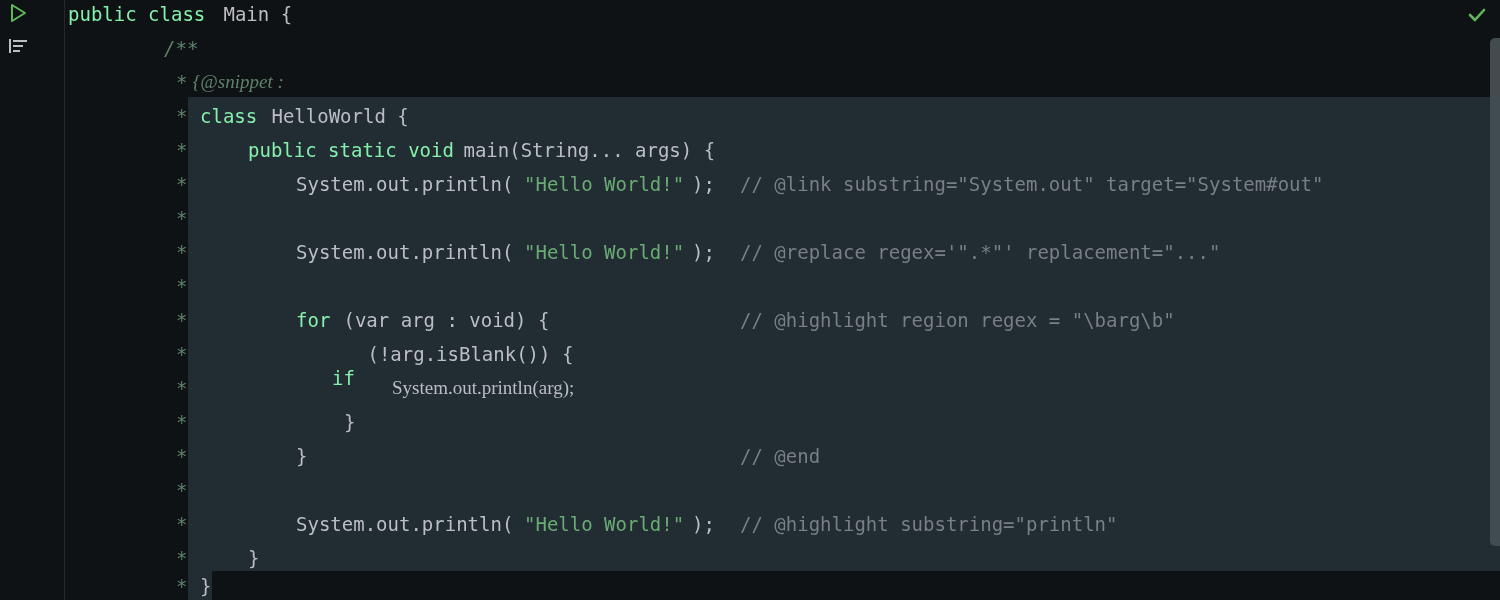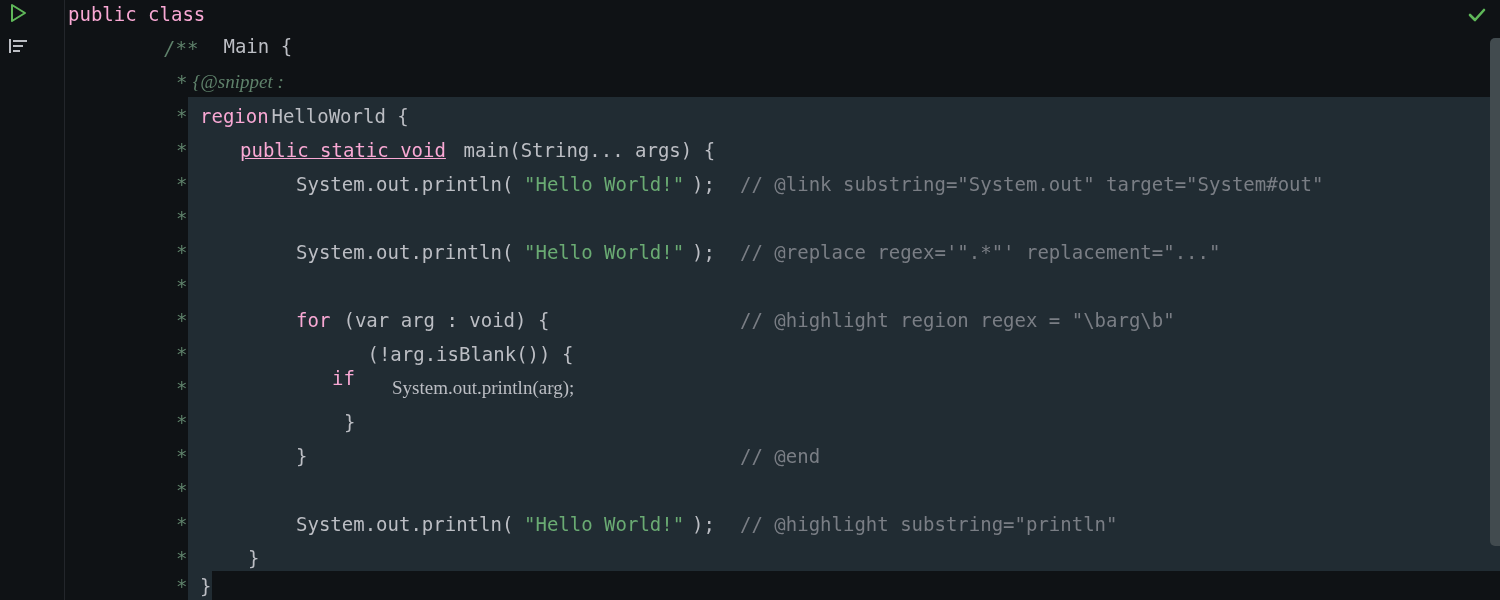--- a/index.html
+++ b/index.html
@@ -86,21 +86,21 @@
       right: 20px;
     }
     .line {
       position: absolute;
       left: 0;
       height: 34px;
       line-height: 28px;
       white-space: pre;
       color: #bcbec4;
     }
-    .kw { color: #f9a8d4; text-align: center; }
+    .kw { color: #86efac; text-align: center; }
     .str { color: #6aab73; }
     .doc { color: #5f826b; font-style: italic; }
     .doc-star { color: #5f826b; }
     .cmt { color: #7a7e85; }
     .txt { color: #bcbec4; }
     .tok { position: absolute; top: 0; white-space: pre; }
   </style>
 </head>
 <body>
 
@@ -129,41 +129,41 @@
         <path d="M3 10 L8 15 L17 5" fill="none" stroke="#5fb859" stroke-width="2.6" stroke-linecap="round" stroke-linejoin="round"></path>
       </svg>
   </span>
 
   <div class="scrollbar"></div>
 
   <div class="code">
 
     <div class="line" style="top:0px;">
       <span class="tok kw" style="left:0px;">public class</span>
-      <span class="tok txt" style="left:144px;margin-top:32px;"> Main {</span>
+      <span class="tok txt" style="left:144px;"> Main {</span>
     </div>
 
     <div class="line" style="top:34px;">
       <span class="tok doc" style="left:96px;">/**</span>
     </div>
 
     <div class="line" style="top:68px;">
       <span class="tok doc-star" style="left:108px;">*</span>
       <span class="tok doc" style="left:120px;font-family:Liberation Serif, serif;"> {@snippet :</span>
     </div>
 
     <div class="line" style="top:102px;">
       <span class="tok doc-star" style="left:108px;">*</span>
-      <span class="tok kw" style="left:132px;">region</span>
+      <span class="tok kw" style="left:132px;">class</span>
       <span class="tok txt" style="left:192px;"> HelloWorld {</span>
     </div>
 
     <div class="line" style="top:136px;">
       <span class="tok doc-star" style="left:108px;">*</span>
-      <span class="tok kw" style="left:172px;text-decoration:underline;">public static void</span>
+      <span class="tok kw" style="left:180px;">public static void</span>
       <span class="tok txt" style="left:384px;"> main(String... args) {</span>
     </div>
 
     <div class="line" style="top:170px;">
       <span class="tok doc-star" style="left:108px;">*</span>
       <span class="tok txt" style="left:228px;">System.out.println(</span>
       <span class="tok str" style="left:456px;">"Hello World!"</span>
       <span class="tok txt" style="left:624px;">);</span>
       <span class="tok cmt" style="left:672px;">// @link substring="System.out" target="System#out"</span>
     </div>

